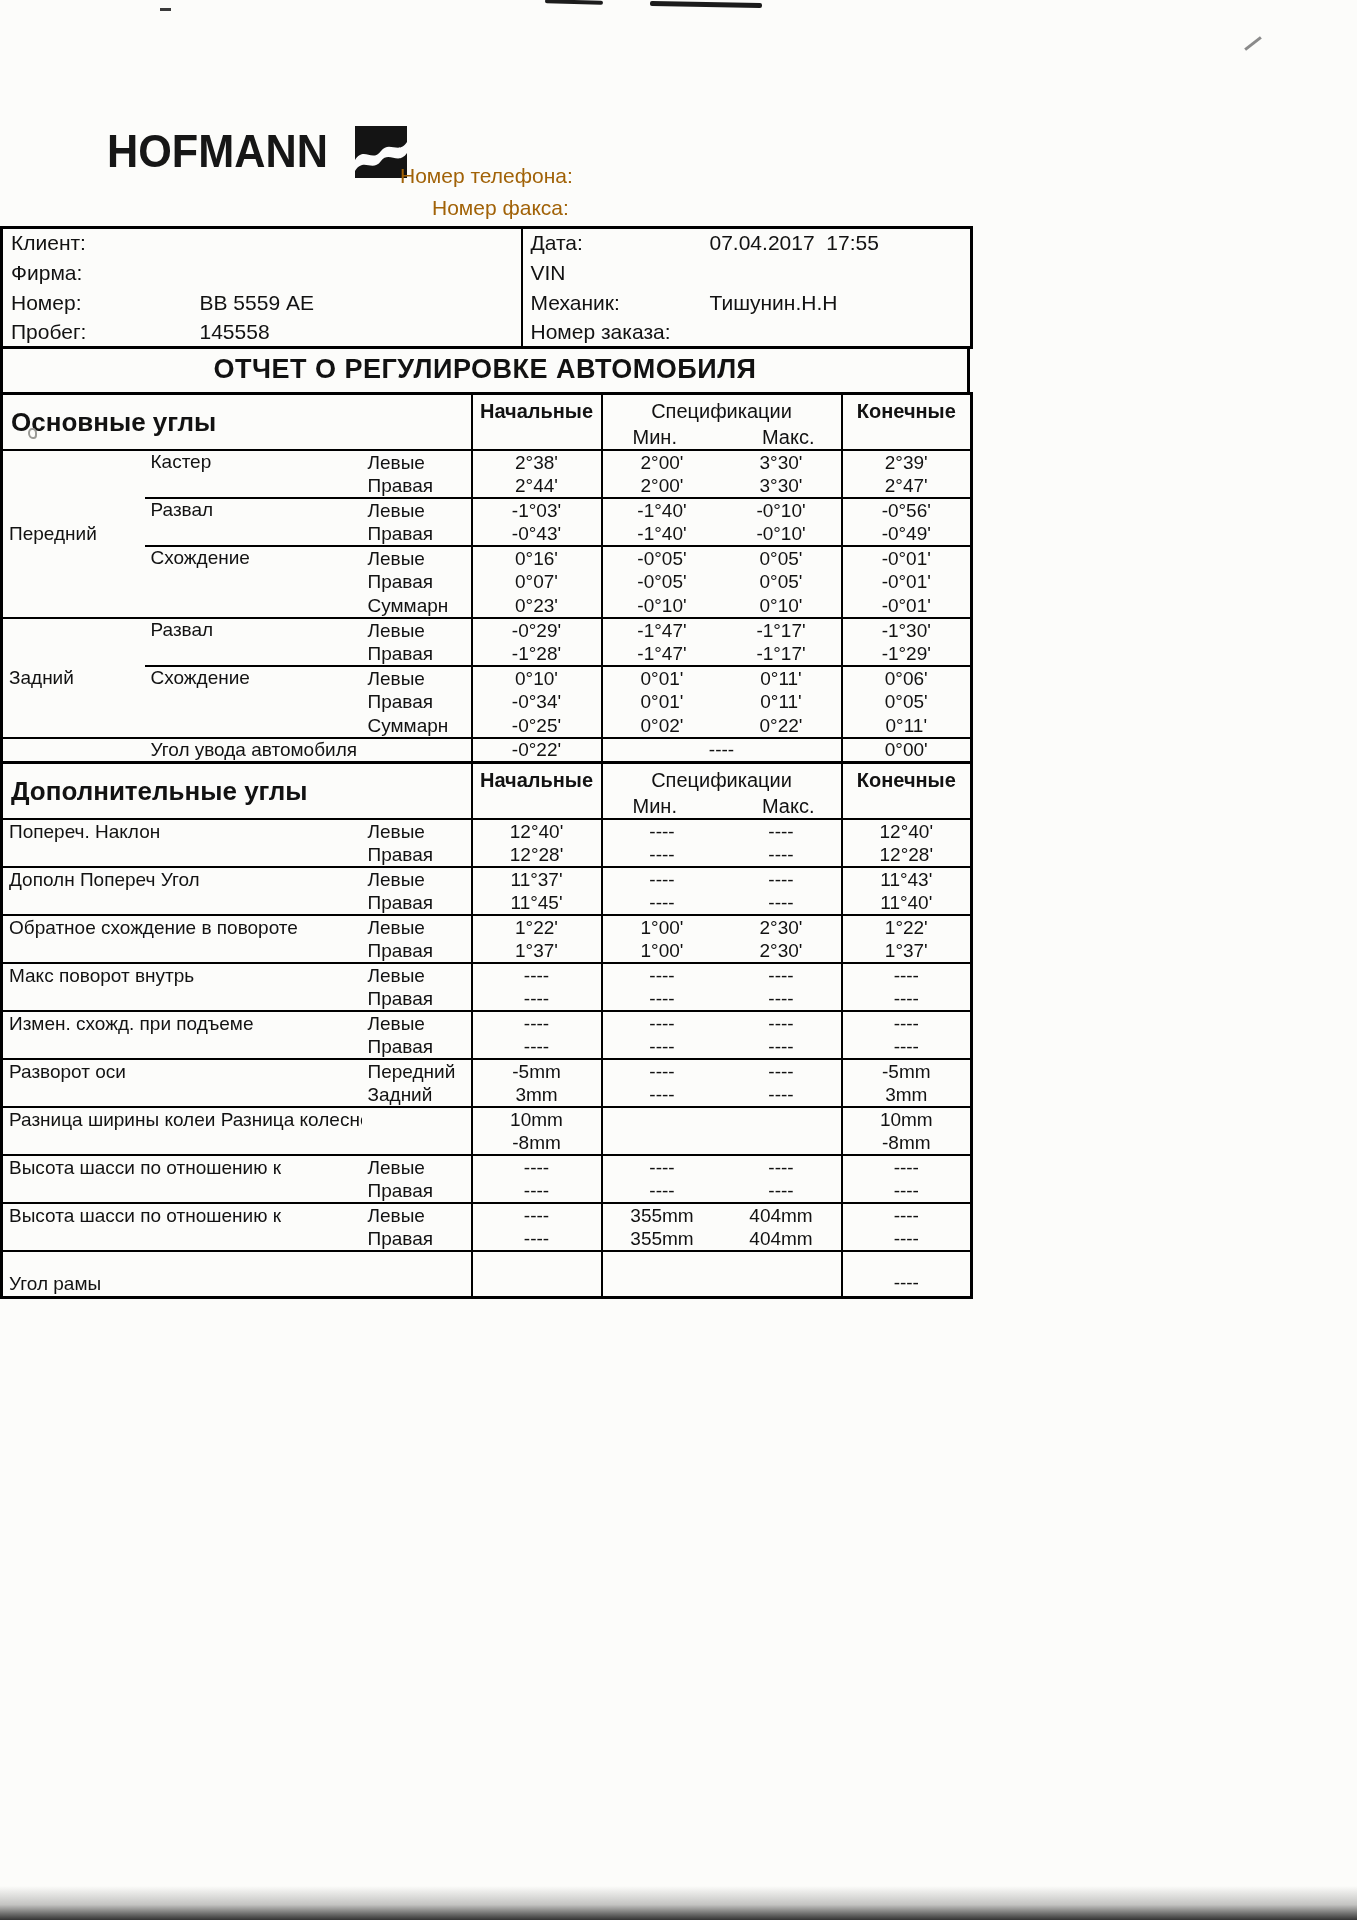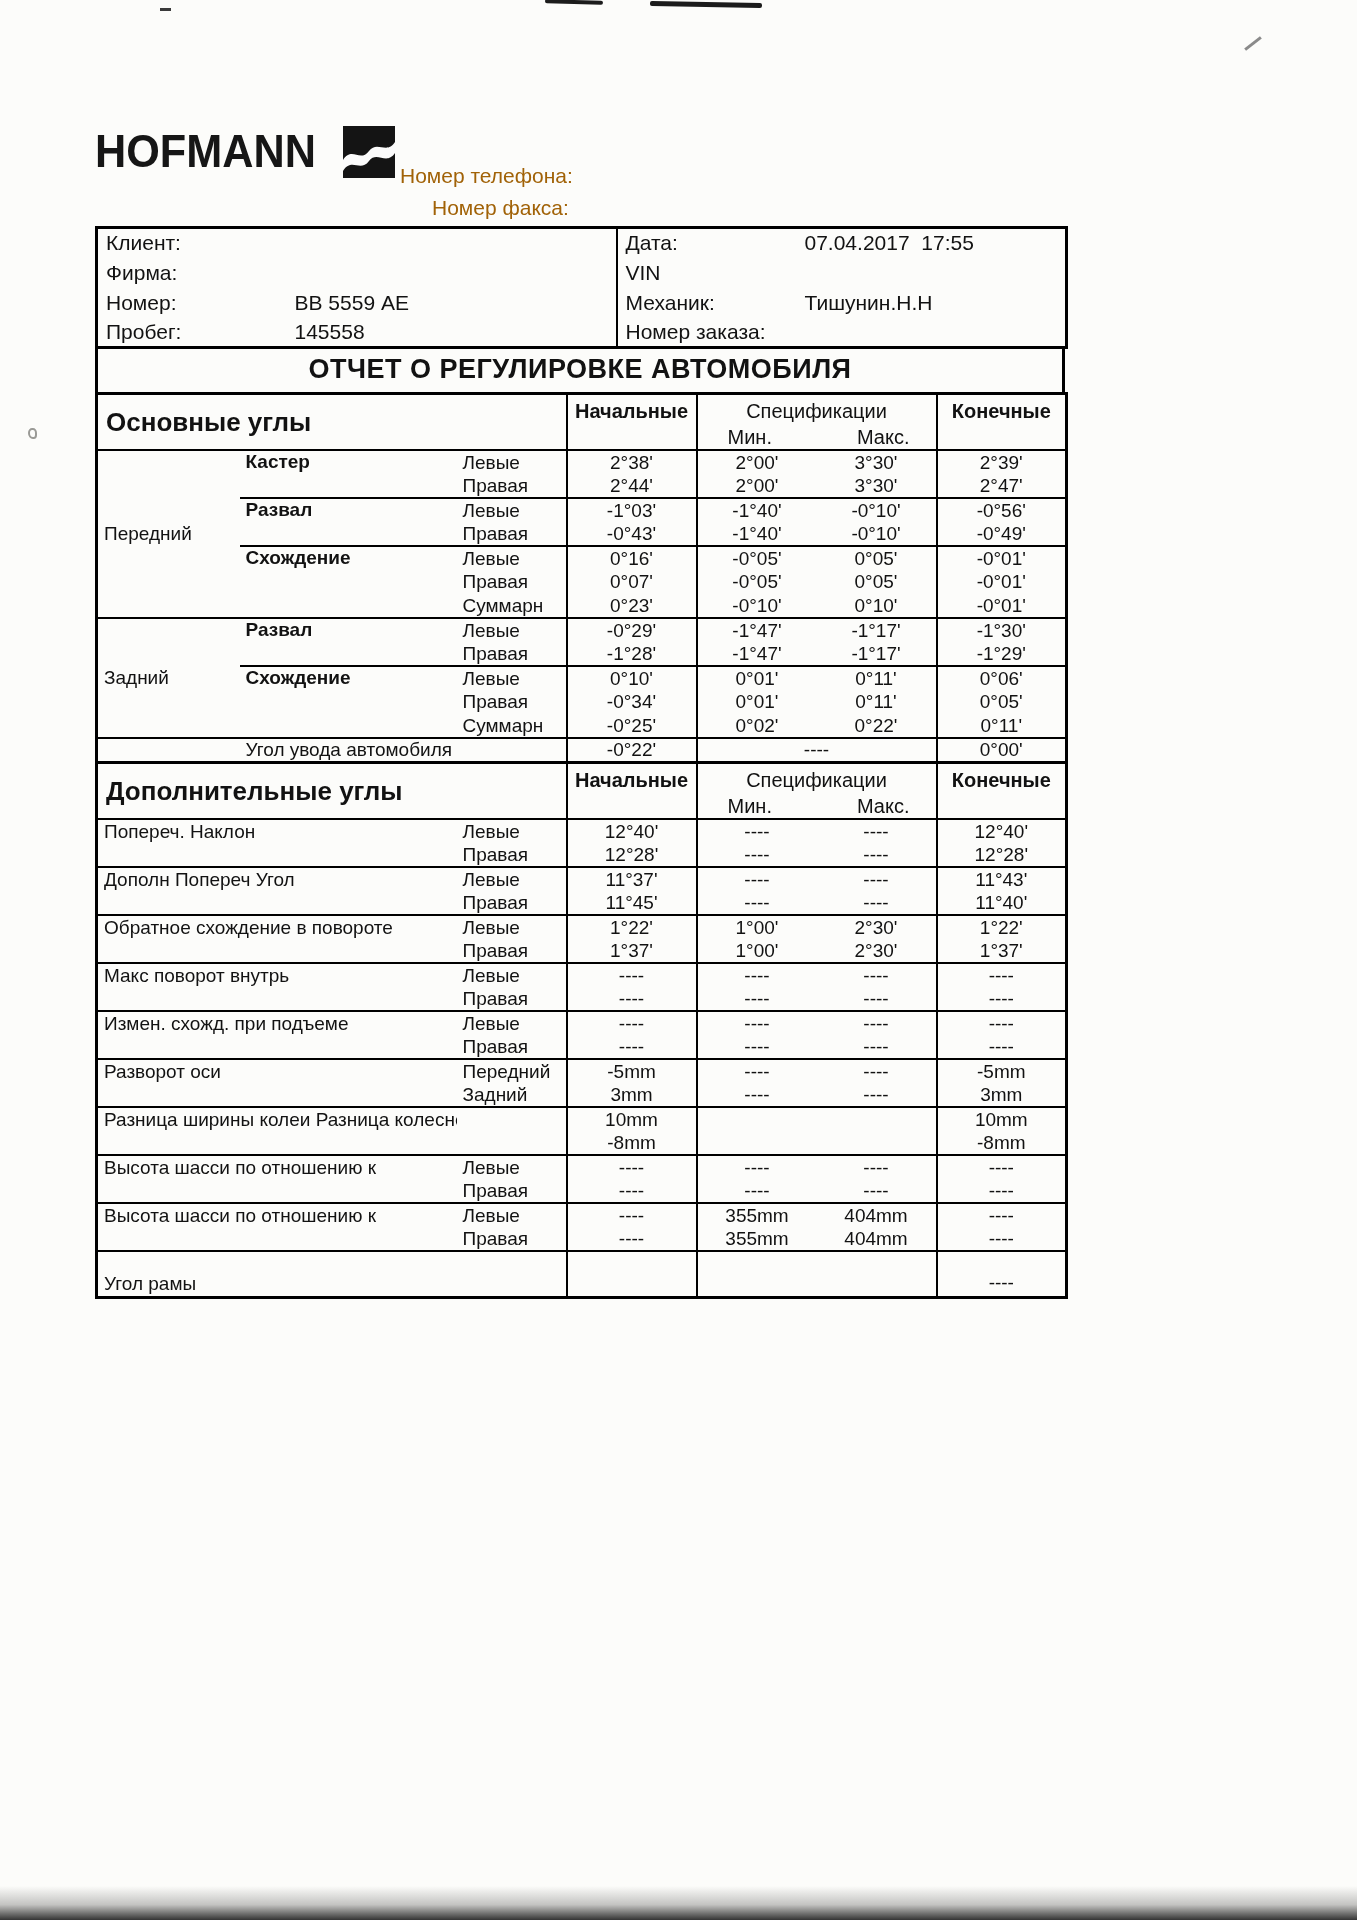--- a/index.html
+++ b/index.html
@@ -20,31 +20,31 @@
   .artifact-top-3 { left: 160px; top: 8px; width: 11px; height: 3px; background: #3a3a3a; }
   .artifact-right { left: 1243px; top: 42px; width: 20px; height: 3px; background: #8a8a8a; transform: rotate(-38deg); }
   .artifact-left { left: 28px; top: 428px; width: 9px; height: 11px; background: transparent; border: 2px solid #9a9a96; border-radius: 50% 50% 40% 60%; }
   .bottom-shadow {
     position: absolute; left: 0; right: 0; bottom: 0; height: 34px;
     background: linear-gradient(180deg, rgba(60,60,60,0) 0%, rgba(90,90,88,0.35) 55%, rgba(25,25,25,0.88) 100%);
   }
 
   
   .header-area { position: relative; height: 100px; margin: 126px 0 0 95px; width: 970px; }
-  .logo { position: absolute; left: 0; top: 0; display: flex; align-items: flex-start; }
+  .logo { position: absolute; left: 12px; top: 0; display: flex; align-items: flex-start; }
   .logo-text {
     font-size: 47px; font-weight: bold; letter-spacing: 0px; color: #161616;
     transform: scaleX(0.92); transform-origin: left center; line-height: 50px;
   }
   .logo-mark { margin-left: 8px; display: inline-block; line-height: 0; }
   .contacts { position: absolute; left: 305px; top: 38px; font-size: 21px; color: #a16207; }
   .fax-label { margin-left: 32px; margin-top: 8px; }
 
   
-  .content { width: 970px; margin-left: 95px; }
+  .content { width: 970px; }
   table.box { border-collapse: collapse; width: 970px; table-layout: fixed; }
 
   
   .client-table { border: 3px solid #000; }
   .client-table td { height: 30px; font-size: 21px; padding: 0 8px; vertical-align: middle; white-space: pre; overflow: hidden; }
   .ci-divider { border-left: 2px solid #000; }
 
   
   .title-box { border: 3px solid #000; margin-top: -3px; text-align: center; padding: 5px 12px 7px; }
   .report-title { font-size: 27px; font-weight: bold; letter-spacing: 0.5px; }
@@ -55,21 +55,21 @@
   .angles th, .angles td { overflow: hidden; }
   .angles td { height: 24px; font-size: 19px; padding: 0 6px; white-space: nowrap; }
   .bl { border-left: 2px solid #000; }
   .bt { border-top: 2px solid #000; }
   .section-th { text-align: left; font-size: 26px; font-weight: bold; padding: 8px 0 8px 8px; vertical-align: middle; white-space: nowrap; }
   .col-th { font-weight: bold; font-size: 20px; vertical-align: top; padding-top: 5px; text-align: center; }
   .spec-th { font-weight: normal; font-size: 20px; vertical-align: top; padding: 5px 0 0; text-align: center; }
   .minmax { display: flex; justify-content: space-between; padding: 3px 26px 0 30px; }
   .val { text-align: center; }
   .axle-cell { font-size: 21px; vertical-align: middle; padding-left: 8px; white-space: nowrap; }
-  .param-cell { font-size: 21px; vertical-align: top; padding-top: 1px; white-space: nowrap; font-weight: bold; }
+  .param-cell { font-size: 21px; vertical-align: top; padding-top: 1px; white-space: nowrap; }
   .side-cell { font-size: 20px; padding-left: 6px; }
   .label-cell { font-size: 21px; vertical-align: top; padding-top: 2px; padding-left: 8px; white-space: pre-line; line-height: 24px; }
   .drift-label { font-size: 21px; padding-left: 6px; }
   #add-table tbody tr:last-child td { height: 42px; vertical-align: top; padding-top: 20px; }
 </style>
 </head>
 <body>
 
 <div class="page">
 

